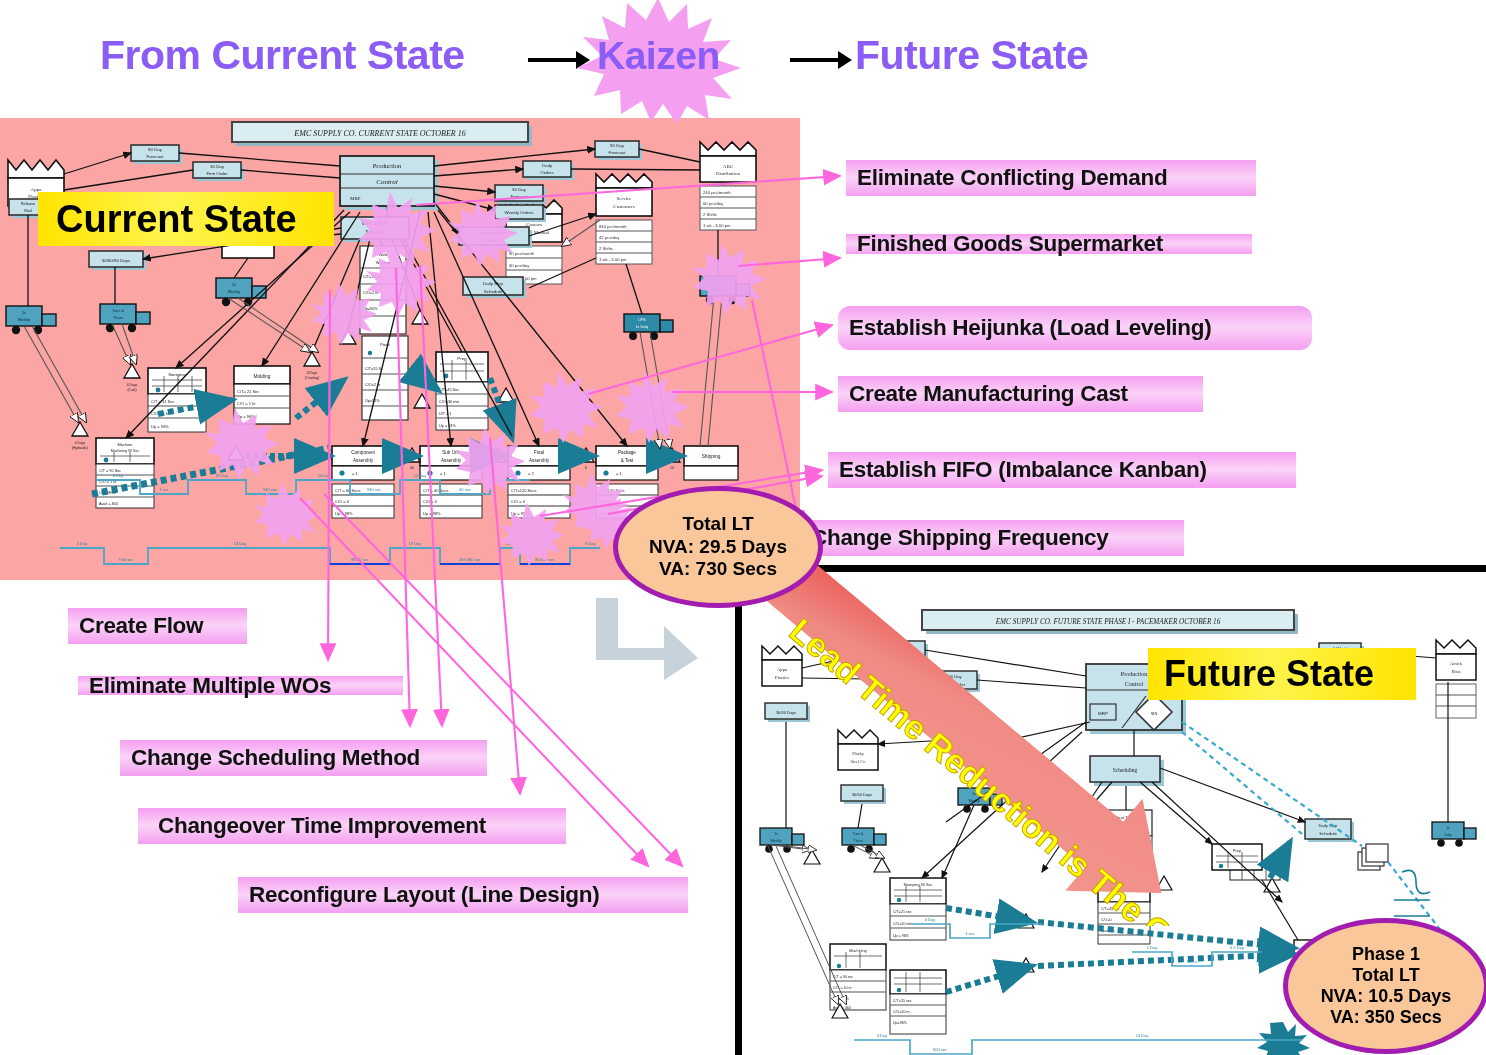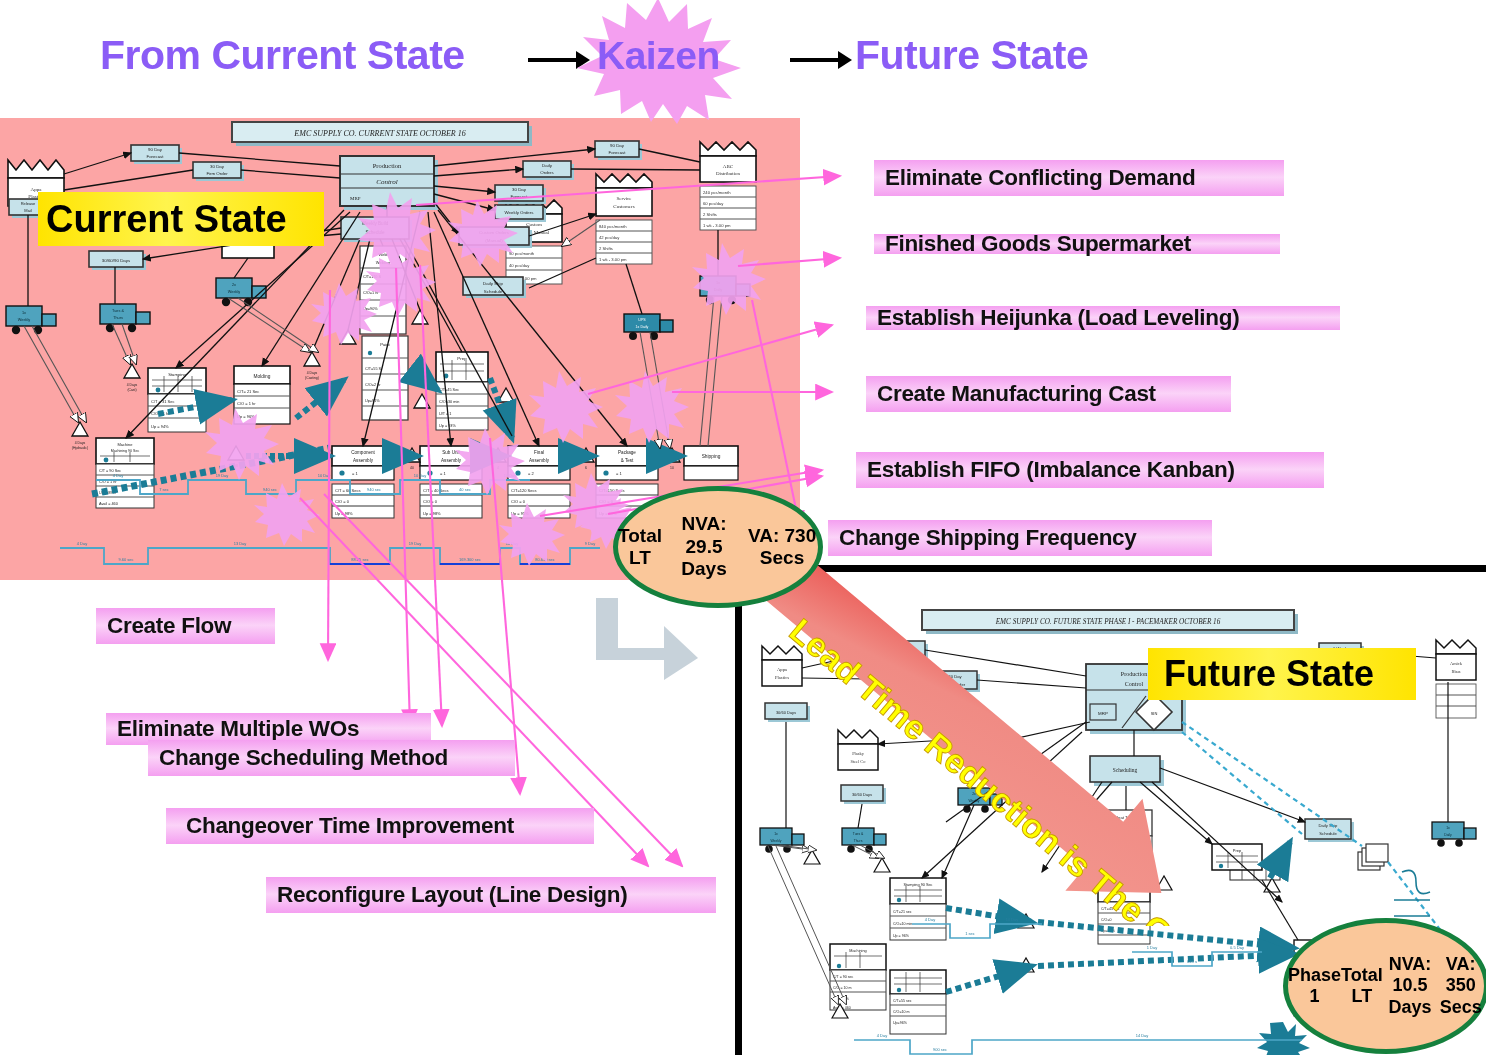--- a/index.html
+++ b/index.html
@@ -21,31 +21,31 @@
 
   .arrowline{position:absolute;height:0;border-top:4px solid #000;}
   .arrowhead{position:absolute;width:0;height:0;
      border-top:9px solid transparent;border-bottom:9px solid transparent;
      border-left:14px solid #000;}
 
   
   .ybanner{position:absolute;background:linear-gradient(90deg,#ffe400 0%,#fff44d 45%,#ffe400 100%);
      font-weight:bold;color:#000;display:flex;align-items:center;z-index:30;
      box-shadow:0 0 0 0 transparent;}
-  #banner-current{left:38px;top:192px;width:278px;height:54px;font-size:38px;padding-left:8px;}
+  #banner-current{left:38px;top:192px;width:278px;height:54px;font-size:38px;padding-left:18px;}
   #banner-future{left:1148px;top:648px;width:252px;height:52px;font-size:36px;padding-left:16px;}
 
   
   .plabel{position:absolute;background:linear-gradient(180deg,#f49ff0 0%,#fbd3f8 48%,#f49ff0 100%);
     color:#111;font-weight:bold;font-size:22.5px;display:flex;align-items:center;
-    padding:0 11px;white-space:nowrap;z-index:26;letter-spacing:-0.3px;margin-left:28px;}
+    padding:0 11px;white-space:nowrap;z-index:26;letter-spacing:-0.3px;}
 
   
-  .oval{position:absolute;border-radius:50%;background:#fac79a;border:5px solid #15803d;
-    display:flex;align-items:center;justify-content:center;
+  .oval{position:absolute;border-radius:50%;background:#fac79a;border:5px solid #a21caf;
+    display:flex;flex-direction:column;align-items:center;justify-content:center;
     color:#000;font-weight:bold;z-index:40;text-align:center;line-height:1.18;}
   #oval-current{left:613px;top:486px;width:200px;height:112px;font-size:19px;}
   #oval-future{left:1283px;top:918px;width:196px;height:126px;font-size:18px;}
 
   
   #lt-arrow{position:absolute;left:735px;top:545px;width:600px;height:420px;z-index:35;
      pointer-events:none;}
   #lt-text{position:absolute;left:772px;top:596px;width:520px;height:330px;z-index:36;
      pointer-events:none;}
 
@@ -993,38 +993,38 @@
   <div class="ybanner" id="banner-current">Current State</div>
   <div class="ybanner" id="banner-future">Future State</div>
 
   <div id="labels-right">
       <div class="plabel" style="left: 846px; top: 160px; width: 388px; height: 36px;">
         <span>Eliminate Conflicting Demand</span>
       </div>
       <div class="plabel" style="left: 846px; top: 234px; width: 384px; height: 20px;">
         <span>Finished Goods Supermarket</span>
       </div>
-      <div class="plabel" style="left: 838px; top: 306px; width: 452px; height: 24px;">
+      <div class="plabel" style="left: 838px; top: 306px; width: 452px; height: 44px; border-radius: 12px;">
         <span>Establish Heijunka (Load Leveling)</span>
       </div>
       <div class="plabel" style="left: 838px; top: 376px; width: 343px; height: 36px;">
         <span>Create Manufacturing Cast</span>
       </div>
       <div class="plabel" style="left: 828px; top: 452px; width: 446px; height: 36px;">
         <span>Establish FIFO (Imbalance Kanban)</span>
       </div>
       <div class="plabel" style="left: 800px; top: 520px; width: 362px; height: 36px;">
         <span>Change Shipping Frequency</span>
       </div>
     </div>
   <div id="labels-left">
       <div class="plabel" style="left: 68px; top: 608px; width: 157px; height: 36px;">
         <span>Create Flow</span>
       </div>
-      <div class="plabel" style="left: 78px; top: 713px; width: 303px; height: 32px; text-align: right;">
+      <div class="plabel" style="left: 78px; top: 676px; width: 303px; height: 19px; text-align: right;">
         <span>Eliminate Multiple WOs</span>
       </div>
       <div class="plabel" style="left: 120px; top: 740px; width: 345px; height: 36px;">
         <span>Change Scheduling Method</span>
       </div>
       <div class="plabel" style="left: 138px; top: 808px; width: 397px; height: 36px; padding-left: 20px;">
         <span>Changeover Time Improvement</span>
       </div>
       <div class="plabel" style="left: 238px; top: 877px; width: 428px; height: 36px;">
         <span>Reconfigure Layout (Line Design)</span>

